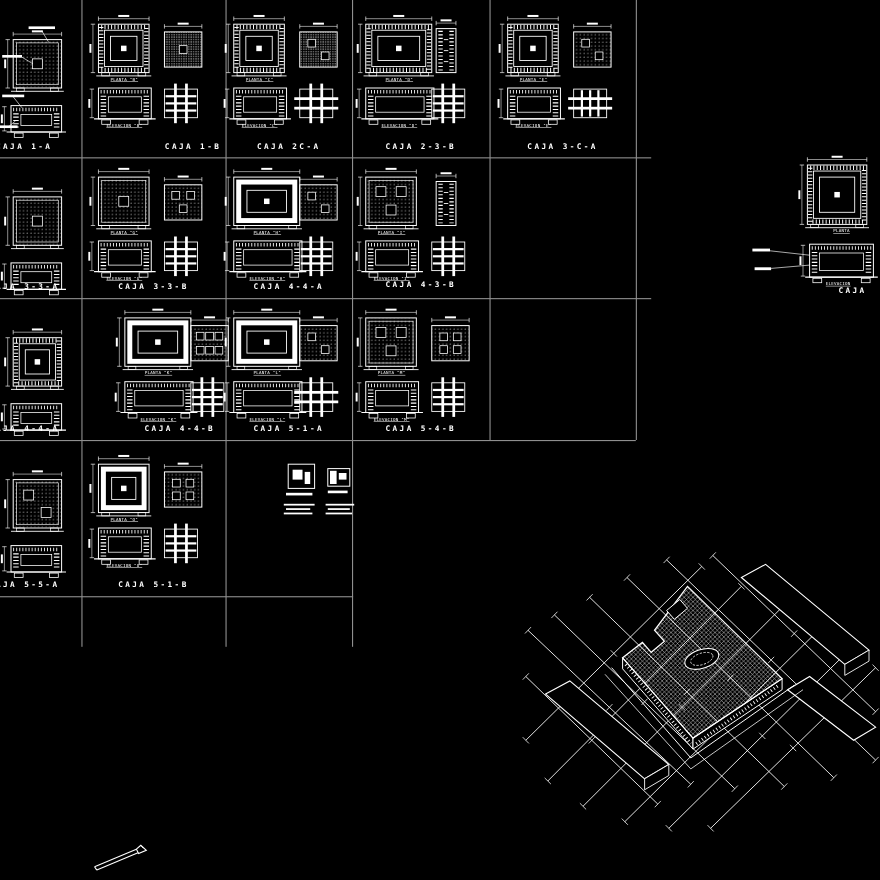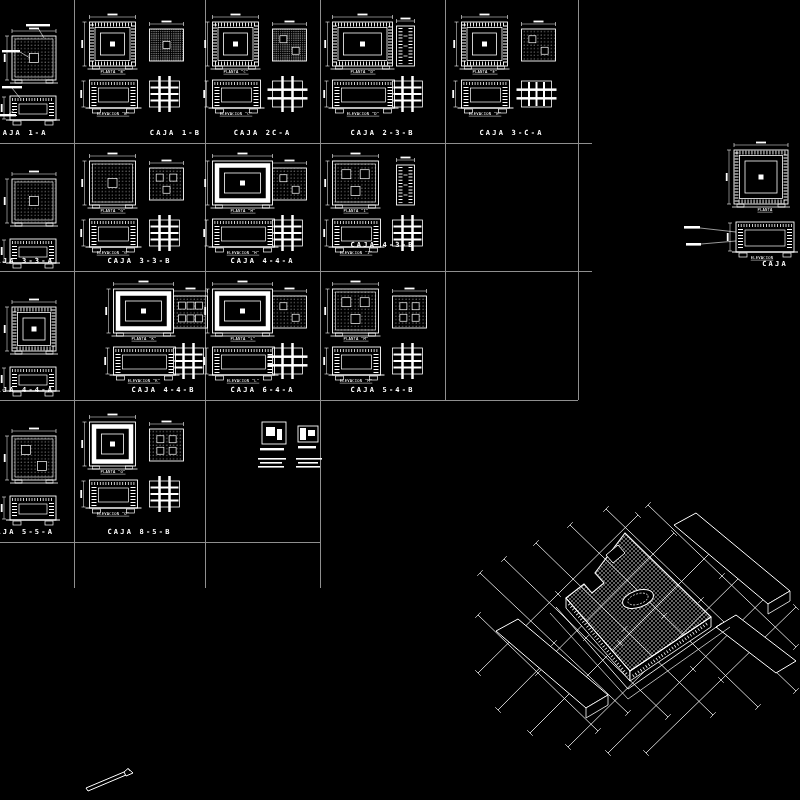--- a/index.html
+++ b/index.html
@@ -458,21 +458,21 @@
           <rect x="3.3" y="86" width="1.8" height="8" fill="#fff"></rect>
           <rect x="72.5" y="77" width="30" height="26" fill="none" stroke="#fff" stroke-width="0.8"></rect>
           <rect x="81.25" y="72" width="2.5" height="36" fill="#fff"></rect>
           <rect x="91.25" y="72" width="2.5" height="36" fill="#fff"></rect>
           <rect x="73.5" y="82.5" width="28" height="2" fill="#fff"></rect>
           <rect x="73.5" y="89" width="28" height="2" fill="#fff"></rect>
           <rect x="73.5" y="95.5" width="28" height="2" fill="#fff"></rect>
         </svg>
         <span class="cap" style="left: 35.5px; top: 66px;">PLANTA "I"</span>
         <span class="cap" style="left: 35.5px; top: 108px;">ELEVACION "I"</span>
-        <span class="lbl" style="left: 62.5px; top: 98px; text-align: right;">CAJA 4-3-B</span>
+        <span class="lbl" style="left: 62.5px; top: 112px; text-align: right;">CAJA 4-3-B</span>
       </div>
       <div class="cell" style="left: 0px; top: 271px; width: 74px; height: 129px;">
         <svg width="74" height="129">
           <rect x="12" y="36" width="44" height="44" fill="none" stroke="#fff" stroke-width="0.9"></rect>
           <rect x="14.5" y="38.5" width="39" height="39" fill="none" stroke="#fff" stroke-width="4" stroke-dasharray="0.9 2.1"></rect>
           <rect x="17.5" y="41.5" width="33" height="33" fill="none" stroke="#fff" stroke-width="0.8"></rect>
           <rect x="23" y="47" width="22" height="22" fill="none" stroke="#fff" stroke-width="0.8"></rect>
           <rect x="31.5" y="55.5" width="5" height="5" fill="#fff"></rect>
           <line x1="10" y1="83" x2="58" y2="83" stroke="#fff" stroke-width="0.8"></line>
           <rect x="15" y="80" width="7" height="3" fill="none" stroke="#fff" stroke-width="0.6"></rect>
@@ -588,21 +588,21 @@
           <line x1="-0.5" y1="103" x2="3.5" y2="103" stroke="#fff" stroke-width="0.6"></line>
           <rect x="-1.7000000000000002" y="86" width="1.8" height="8" fill="#fff"></rect>
           <rect x="67.5" y="77" width="30" height="26" fill="none" stroke="#fff" stroke-width="0.8"></rect>
           <rect x="76.25" y="72" width="2.5" height="36" fill="#fff"></rect>
           <rect x="86.25" y="72" width="2.5" height="36" fill="#fff"></rect>
           <rect x="62.5" y="84.41666666666667" width="40" height="2.5" fill="#fff"></rect>
           <rect x="62.5" y="93.08333333333333" width="40" height="2.5" fill="#fff"></rect>
         </svg>
         <span class="cap" style="left: 37.5px; top: 66px;">PLANTA "L"</span>
         <span class="cap" style="left: 37.5px; top: 108px;">ELEVACION "L"</span>
-        <span class="lbl" style="left: 57.5px; top: 115px;">CAJA 6-4-A</span>
+        <span class="lbl" style="left: 57.5px; top: 115px;">CAJA 5-1-A</span>
       </div>
       <div class="cell" style="left: 320px; top: 271px; width: 125px; height: 129px; text-align: center;">
         <svg width="125" height="129">
           <rect x="12.5" y="18" width="46" height="44" fill="none" stroke="#fff" stroke-width="0.9"></rect>
           <rect x="13" y="18.5" width="45" height="43" fill="url(#dots)"></rect>
           <rect x="15.5" y="21" width="40" height="38" fill="none" stroke="#fff" stroke-width="0.6"></rect>
           <rect x="21.799999999999997" y="26.7" width="9" height="9" fill="#000" stroke="#fff" stroke-width="0.7"></rect>
           <rect x="40.199999999999996" y="26.7" width="9" height="9" fill="#000" stroke="#fff" stroke-width="0.7"></rect>
           <rect x="31" y="43.42" width="9" height="9" fill="#000" stroke="#fff" stroke-width="0.7"></rect>
           <line x1="10.5" y1="65" x2="60.5" y2="65" stroke="#fff" stroke-width="0.8"></line>
@@ -721,21 +721,21 @@
           <rect x="6.3" y="90" width="1.8" height="8" fill="#fff"></rect>
           <rect x="75.5" y="81" width="30" height="26" fill="none" stroke="#fff" stroke-width="0.8"></rect>
           <rect x="84.25" y="76" width="2.5" height="36" fill="#fff"></rect>
           <rect x="94.25" y="76" width="2.5" height="36" fill="#fff"></rect>
           <rect x="76.5" y="86.5" width="28" height="2" fill="#fff"></rect>
           <rect x="76.5" y="93" width="28" height="2" fill="#fff"></rect>
           <rect x="76.5" y="99.5" width="28" height="2" fill="#fff"></rect>
         </svg>
         <span class="cap" style="left: 38.5px; top: 70px;">PLANTA "O"</span>
         <span class="cap" style="left: 38.5px; top: 112px;">ELEVACION "O"</span>
-        <span class="lbl" style="left: 65.5px; top: 128px;">CAJA 8-5-B</span>
+        <span class="lbl" style="left: 65.5px; top: 128px;">CAJA 5-1-B</span>
       </div>
     </div>
 
   <div id="side-panel">
     <svg id="side-plan" class="abs-svg" style="left:720px;top:142px" width="80" height="72">
         <rect x="14" y="8" width="54" height="54" fill="none" stroke="#fff" stroke-width="0.9"></rect>
         <rect x="16.5" y="10.5" width="49" height="49" fill="none" stroke="#fff" stroke-width="4" stroke-dasharray="0.9 2.1"></rect>
         <rect x="19.5" y="13.5" width="43" height="43" fill="none" stroke="#fff" stroke-width="0.8"></rect>
         <rect x="25" y="19" width="32" height="32" fill="none" stroke="#fff" stroke-width="0.8"></rect>
         <rect x="38.5" y="32.5" width="5" height="5" fill="#fff"></rect>

